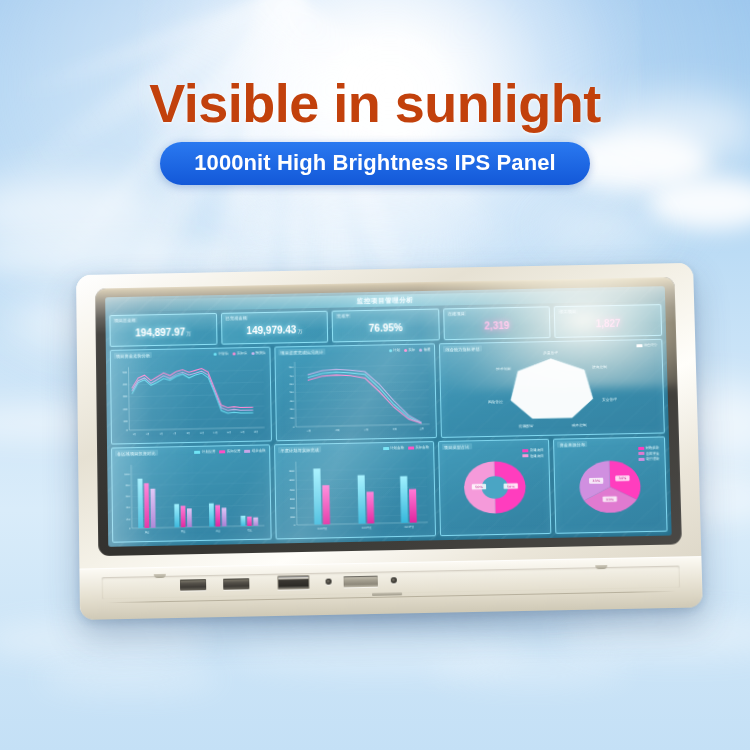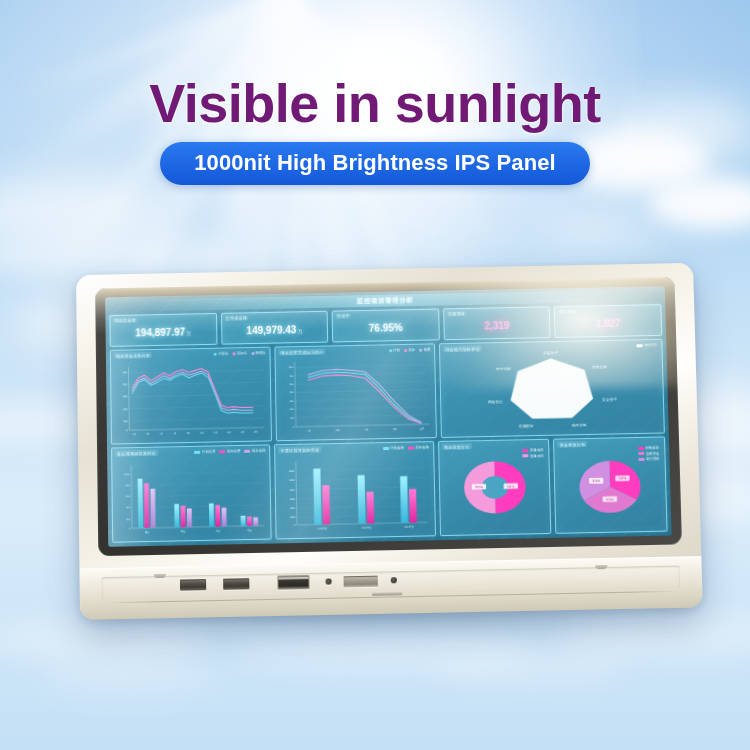--- a/index.html
+++ b/index.html
@@ -54,21 +54,21 @@
   }
   .cloud { position:absolute; border-radius:50%; filter:blur(11px); background:rgba(255,255,255,0.9); }
   .cloud-soft { position:absolute; border-radius:50%; filter:blur(20px); background:rgba(255,255,255,0.62); }
   .cloud-wisp { position:absolute; border-radius:50%; filter:blur(14px); background:rgba(255,255,255,0.45); }
 
   
   .headline {
     position:absolute; left:0; right:0; top:72px;
     text-align:center;
     font-size:54px; font-weight:bold; letter-spacing:-0.5px;
-    color:#701a75;
+    color:#c2410c;
     text-shadow:0 1px 3px rgba(255,255,255,0.85), 0 0 22px rgba(255,255,255,0.55);
     z-index:5;
   }
   .subpill-wrap { position:absolute; left:0; right:0; top:142px; text-align:center; z-index:5; }
   .subpill {
     display:inline-block;
     padding:8px 34px 9px 34px;
     border-radius:22px;
     background:linear-gradient(180deg,#2a79f0 0%, #1358d8 100%);
     color:#ffffff;

